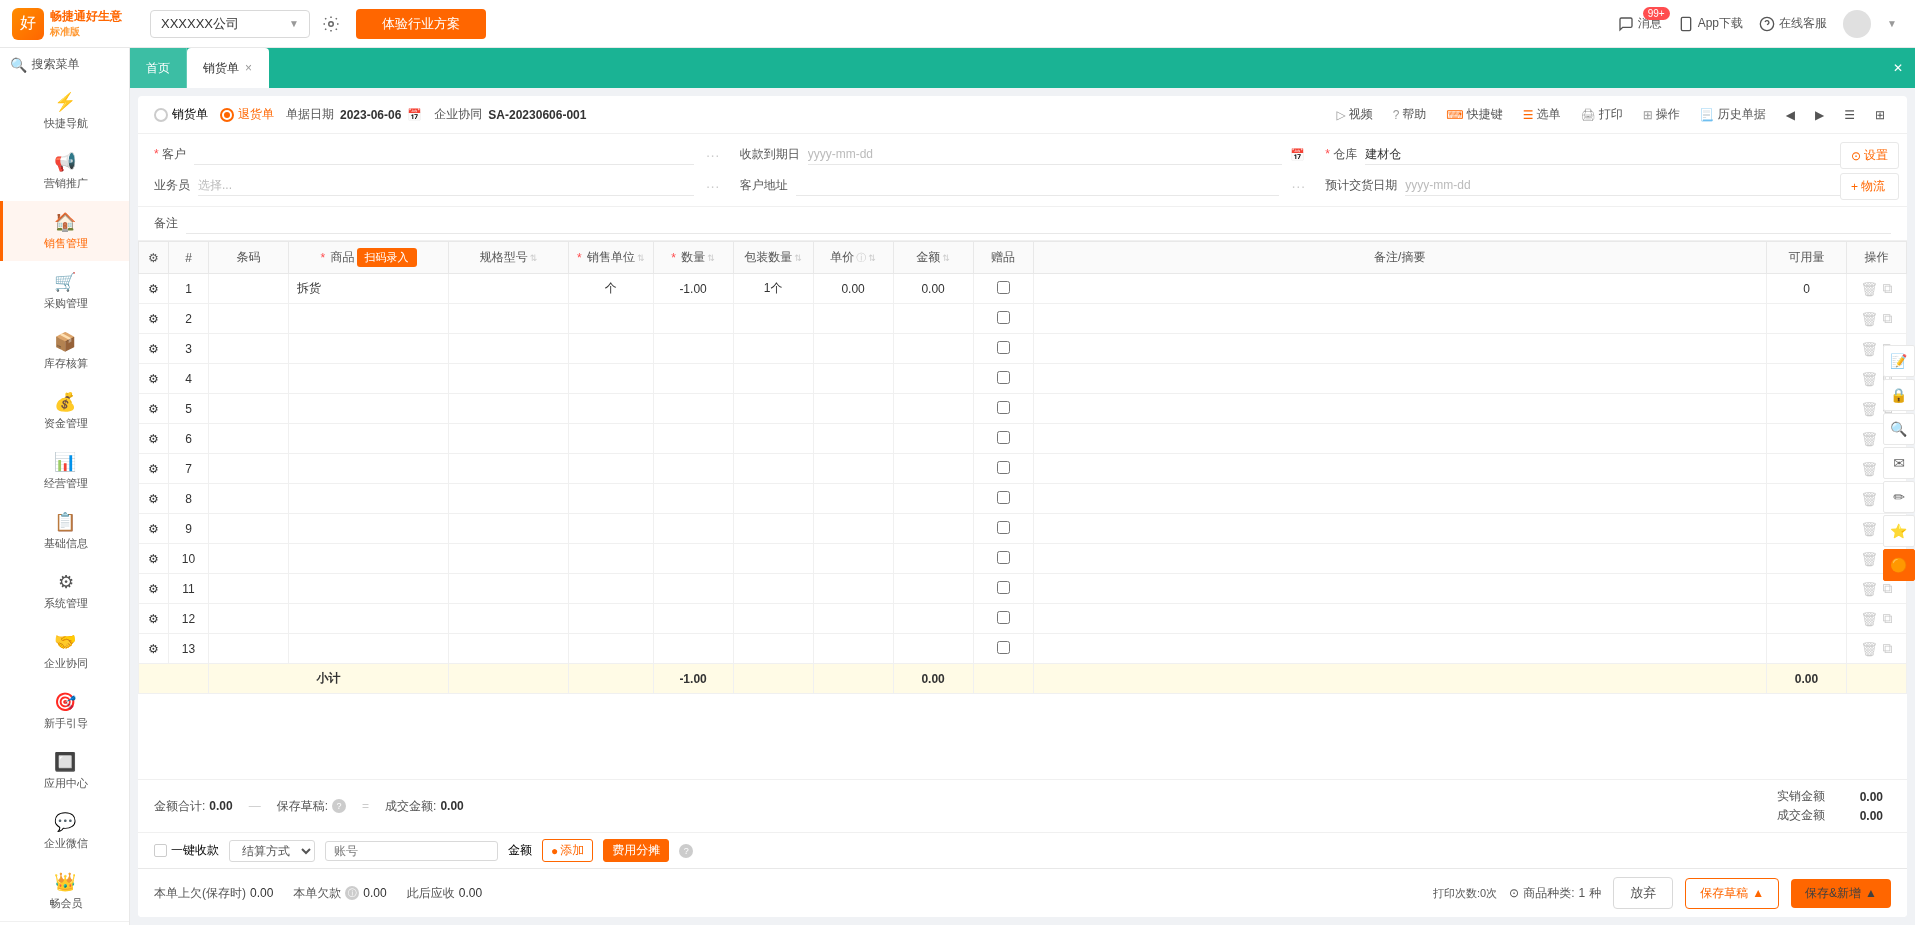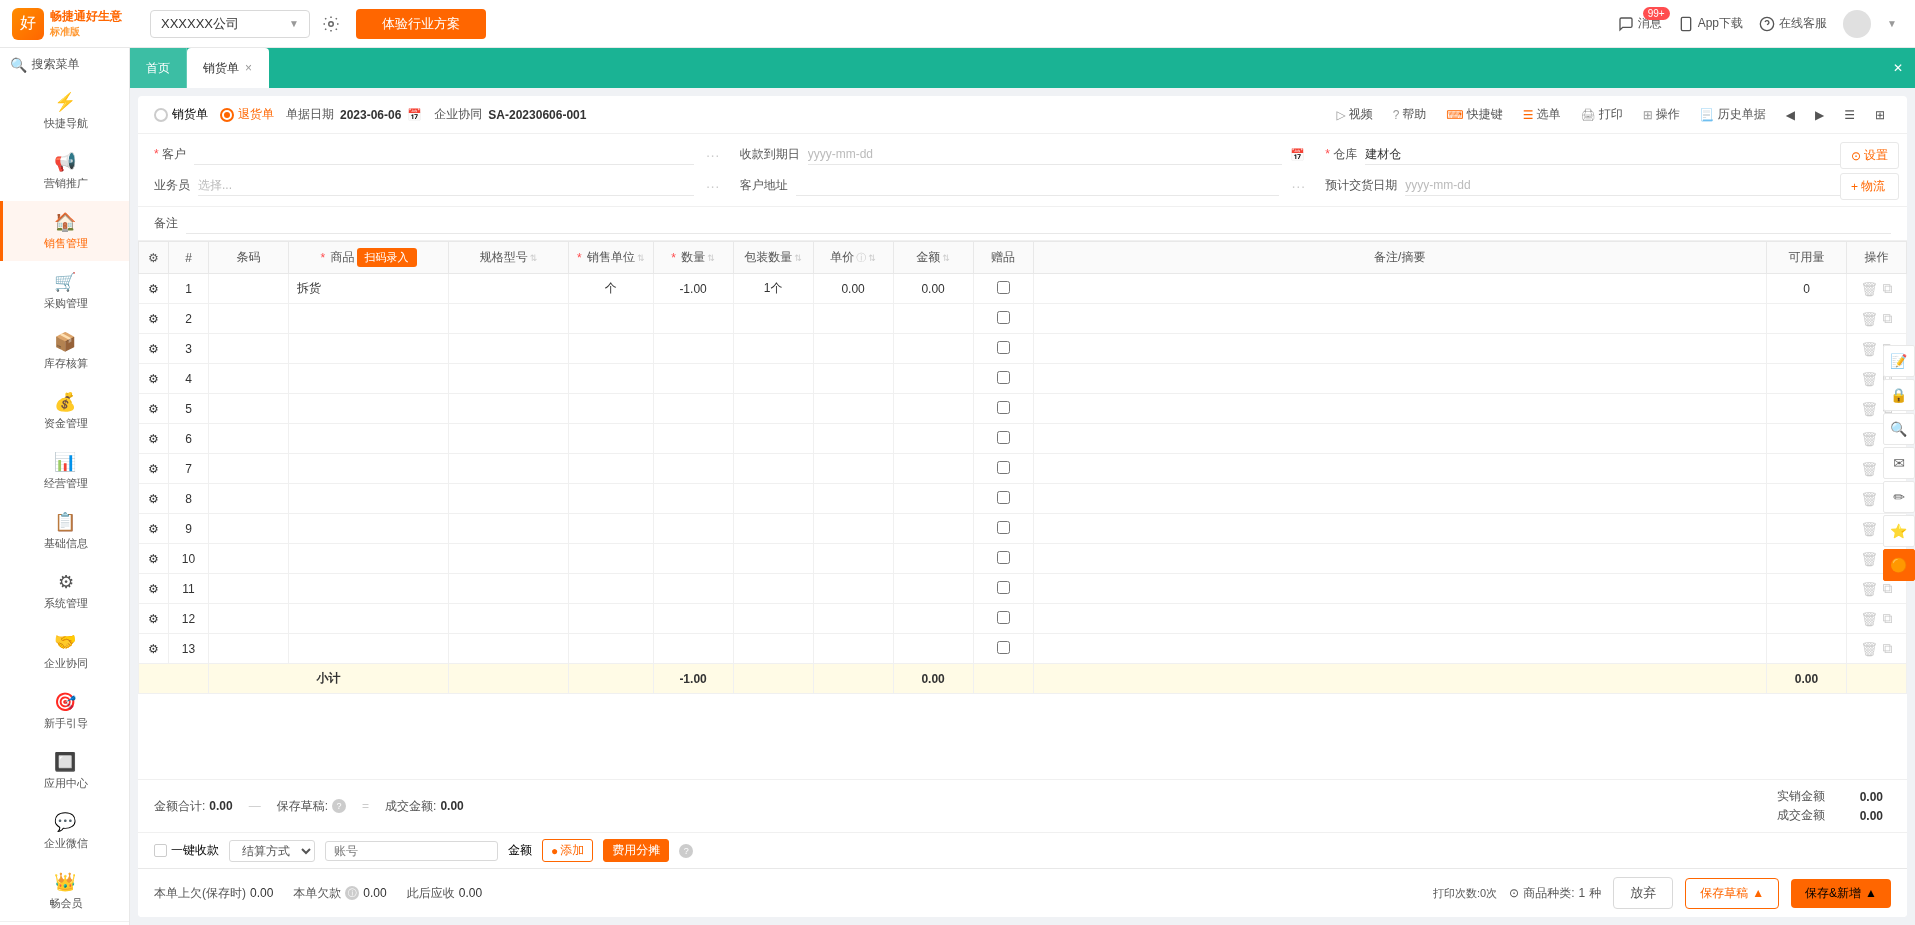--- a/index.html
+++ b/index.html
@@ -105,21 +105,21 @@
 
     
     .status-bar { padding: 8px 16px; border-top: 1px solid #e8e8e8; display: flex; align-items: center; gap: 20px; flex-shrink: 0; background: white; }
     .status-item { display: flex; align-items: center; gap: 4px; font-size: 12px; color: #555; }
     .status-value { color: #333; }
     .status-right { margin-left: auto; display: flex; align-items: center; gap: 12px; }
     .print-info { font-size: 11px; color: #555; }
     .product-kind { display: flex; align-items: center; gap: 4px; font-size: 12px; color: #555; }
     .discard-btn { background: white; border: 1px solid #d9d9d9; color: #555; border-radius: 4px; padding: 6px 16px; font-size: 13px; cursor: pointer; }
     .save-draft-btn { background: white; border: 1px solid #ff6600; color: #ff6600; border-radius: 4px; padding: 6px 14px; font-size: 13px; cursor: pointer; display: flex; align-items: center; gap: 4px; }
-    .save-new-btn { background: #ff6600; border: none; color: #000000; border-radius: 4px; padding: 6px 14px; font-size: 13px; cursor: pointer; display: flex; align-items: center; gap: 4px; }
+    .save-new-btn { background: #ff6600; border: none; color: #404040; border-radius: 4px; padding: 6px 14px; font-size: 13px; cursor: pointer; display: flex; align-items: center; gap: 4px; }
 
     
     .right-summary { margin-left: auto; display: flex; flex-direction: column; gap: 2px; text-align: right; font-size: 12px; padding-right: 8px; }
     .right-summary-item { display: flex; align-items: center; gap: 8px; justify-content: flex-end; }
     .right-summary-label { color: #555; }
     .right-summary-value { color: #333; font-weight: bold; min-width: 50px; text-align: right; }
 
     
     .right-float { position: fixed; right: 0; top: 50%; transform: translateY(-50%); display: flex; flex-direction: column; gap: 2px; z-index: 100; }
     .float-btn { width: 32px; height: 32px; background: white; border: 1px solid #e8e8e8; display: flex; align-items: center; justify-content: center; cursor: pointer; color: #666; font-size: 14px; border-radius: 2px; }

